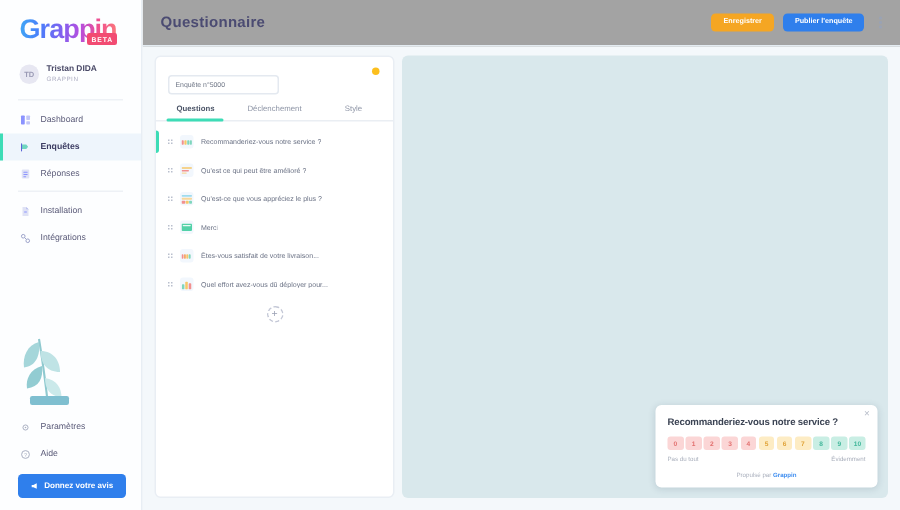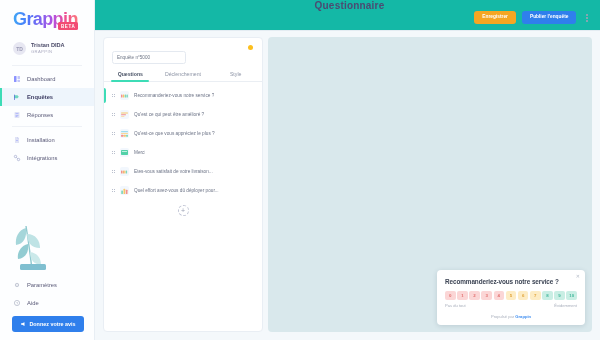--- a/index.html
+++ b/index.html
@@ -75,23 +75,23 @@
     font-size: 5.4px; font-weight: 600;
     border-radius: 3px; border: none;
     padding: 5px 4px; cursor: pointer;
     display: flex; align-items: center; justify-content: center; gap: 3px;
     width: 72px;
   }
 
   
   .main { flex: 1; display: flex; flex-direction: column; min-width: 0; }
   .topbar {
-    height: 31px; background: #14b8a6;
+    height: 31px; background: #a3a3a3;
     border-bottom: 1px solid #e4ecf2;
-    display: flex; align-items: center; padding: 0 8px 0 12px; flex-direction: column;
+    display: flex; align-items: center; padding: 0 8px 0 12px;
   }
   .page-title { font-size: 10px; color: #4b4b72; font-weight: 600; letter-spacing: .2px; }
   .topbar-actions { margin-left: auto; display: flex; align-items: center; gap: 6px; }
   .btn {
     border: none; border-radius: 3px; cursor: pointer;
     font-size: 4.8px; font-weight: 600; color: #fff;
     padding: 4px 8px; line-height: 1; white-space: nowrap;
   }
   .btn-save { background: #f5a623; }
   .btn-publish { background: #2f7fec; }

